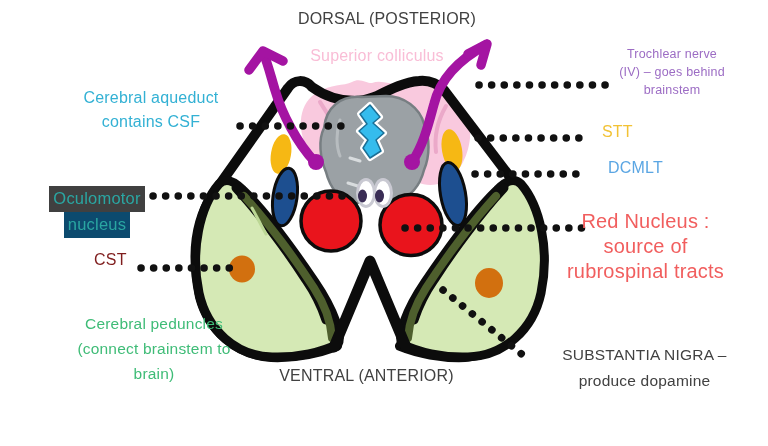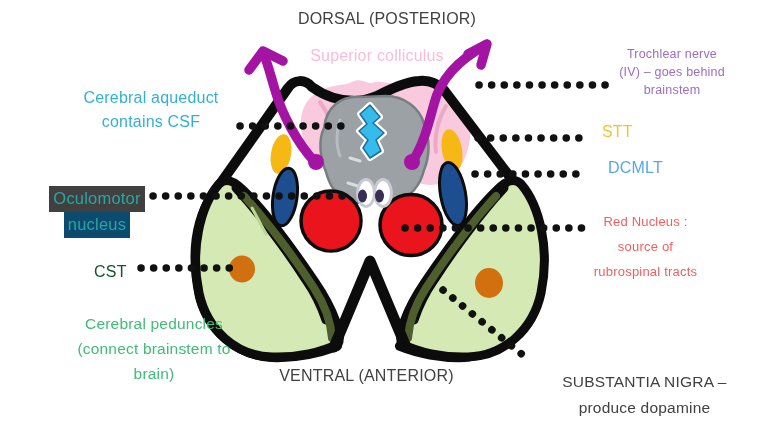--- a/index.html
+++ b/index.html
@@ -14,25 +14,25 @@
   }
   .center { text-align:center; }
   #dorsal-label      { left:287px; top:10px;  width:200px; font-size:16px; color:#414141; }
   #superior-label    { left:277px; top:47px;  width:200px; font-size:16px; }
   #trochlear-label   { left:592px; top:45px;  width:160px; font-size:12.5px; line-height:18px; }
   #aqueduct-label    { left:51px;  top:86px;  width:200px; font-size:16px; line-height:24px; }
   #stt-label         { left:593px; top:123px; font-size:16px; }
   #dcmlt-label       { left:608px; top:159px; font-size:16px; }
   #oculomotor-label  { left:27px;  top:186px; width:140px; font-size:16.5px; line-height:25px; }
   #oculomotor-label .hl { display:inline-block; padding:0 4px 1px 4px; }
-  #rednucleus-label  { left:543px; top:209px; width:205px; font-size:13px; line-height:25px; }
+  #rednucleus-label  { left:543px; top:209px; width:205px; font-size:20px; line-height:25px; }
   #cst-label         { left:94px;  top:251px; font-size:16px; }
   #peduncles-label   { left:44px;  top:311px; width:220px; font-size:15.5px; line-height:25px; }
   #ventral-label     { left:264px; top:367px; width:205px; font-size:16px; color:#414141; }
-  #substantia-label  { left:527px; top:342px; width:235px; font-size:15.5px; line-height:26px; color:#414141;margin-top:27px; }
+  #substantia-label  { left:527px; top:342px; width:235px; font-size:15.5px; line-height:26px; color:#414141; }
 </style>
 </head>
 <body>
 
 <div class="stage">
 
   <svg width="768" height="446" viewBox="0 0 768 446">
 
     <path d="M 337,346 C 318,353 294,358 271,357 C 237,355 209,331 200,297 C 191,255 196,220 213,194 L 288,88 C 294,79 305,79 312,87 C 326,97 342,101 355,101 C 365,101 371,98 377,96 C 391,89 405,82 419,81 C 429,80 437,83 444,90 L 526,198 C 541,222 546,256 537,298 C 528,332 499,355 465,357 C 442,358 417,353 400,346 Z" fill="#ffffff" stroke="none"></path>
 
@@ -123,21 +123,21 @@
     <div><span class="hl" style="background-color: #404040;">Oculomotor</span></div>
     <div><span class="hl" style="background-color: #0c4a6e;">nucleus</span></div>
   </div>
 
   <div class="lbl center" id="rednucleus-label" style="color: rgb(241, 94, 94);">
     <div>Red Nucleus :</div>
     <div>source of</div>
     <div>rubrospinal tracts</div>
   </div>
 
-  <div class="lbl" id="cst-label" style="color: #14532d; margin-top: 12px;">CST</div>
+  <div class="lbl" id="cst-label" style="color: #7f1d1d;">CST</div>
 
   <div class="lbl center" id="peduncles-label" style="color: rgb(63, 188, 119);">
     <div>Cerebral peduncles</div>
     <div>(connect brainstem to</div>
     <div>brain)</div>
   </div>
 
   <div class="lbl center" id="ventral-label">VENTRAL (ANTERIOR)</div>
 
   <div class="lbl center" id="substantia-label" style="color: rgb(65, 65, 65);">

